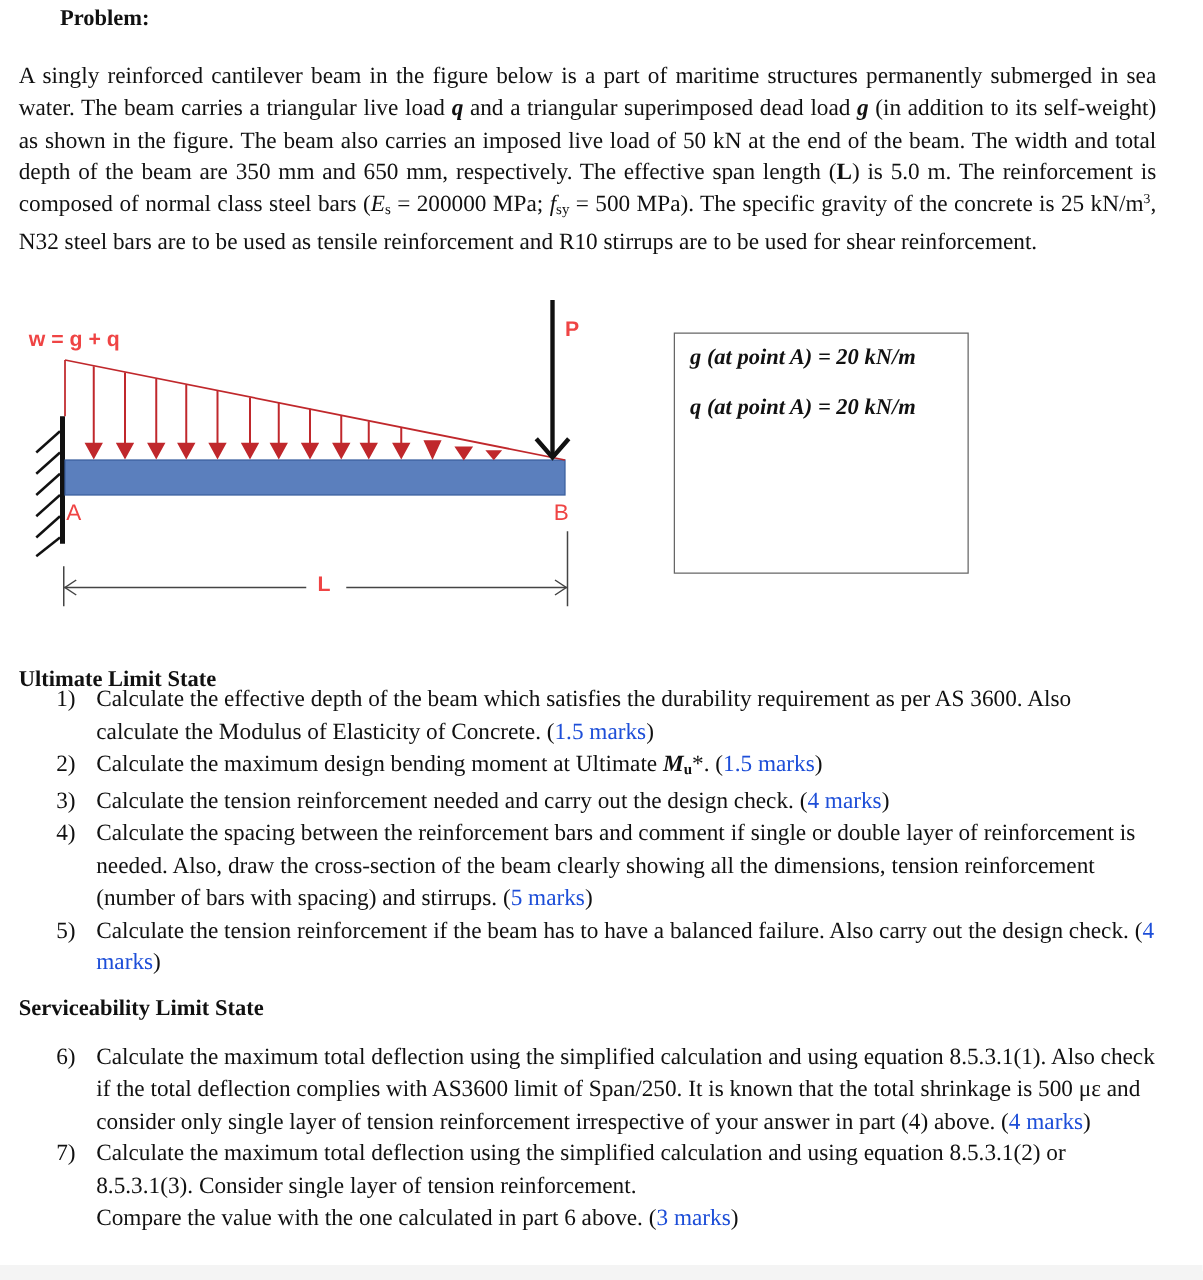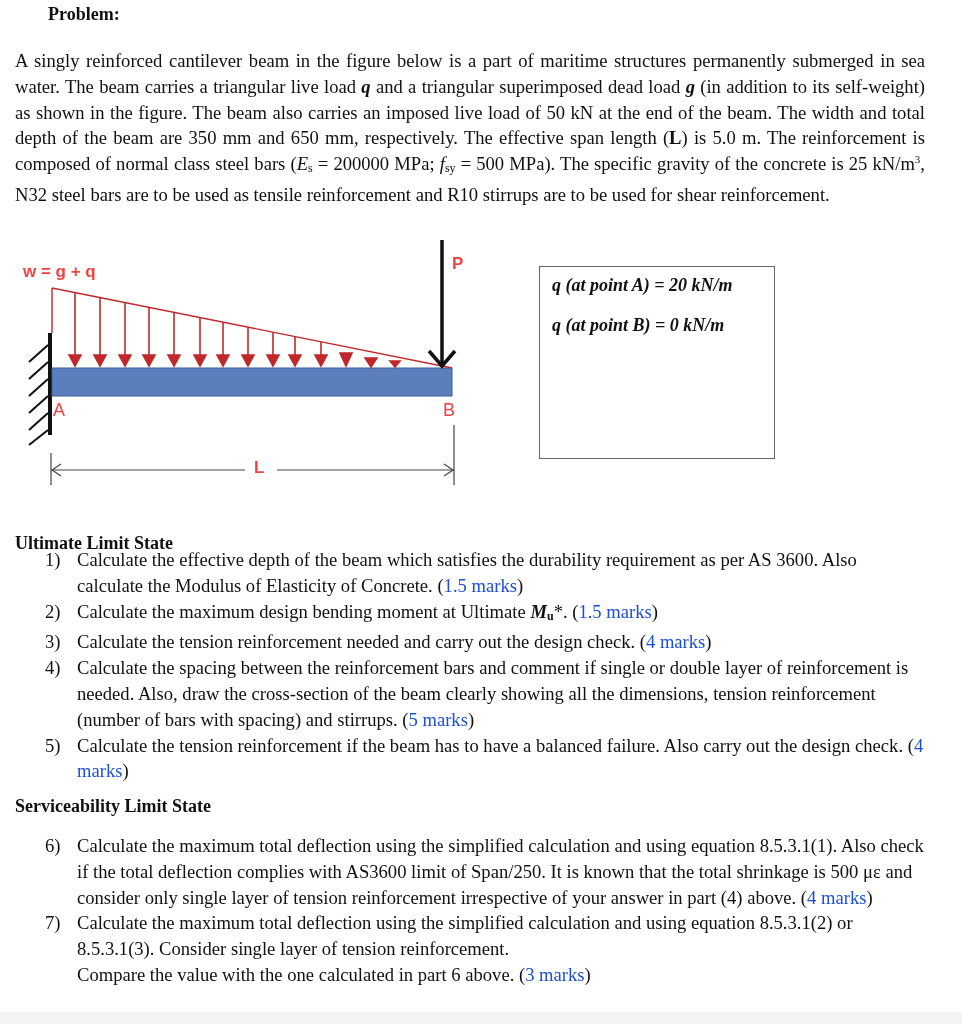--- a/index.html
+++ b/index.html
@@ -102,22 +102,22 @@
     </g>
   </svg>
   <div class="fig-label" style="left:8px;top:22px;font-size:17px;font-weight:bold;">w = g + q</div>
   <div class="fig-label" style="left:437px;top:14px;font-size:17px;font-weight:bold;">P</div>
   <div class="fig-label" style="left:38px;top:160px;font-size:18px;">A</div>
   <div class="fig-label" style="left:428px;top:160px;font-size:18px;">B</div>
   <div class="fig-label" style="left:239px;top:218px;font-size:17px;font-weight:bold;">L</div>
 </div>
 
 <div class="loadbox">
+  <div>g (at point A) = 20 kN/m</div>
   <div>q (at point A) = 20 kN/m</div>
-  <div>q (at point B) = 0 kN/m</div>
 </div>
 
 <div class="section-head" style="top:490px;margin-top:43px;">Ultimate Limit State</div>
 
 <div class="qlist" style="top:547px;">
   <div class="q"><span class="num">1)</span><span>Calculate the effective depth of the beam which satisfies the durability requirement as per AS 3600. Also calculate the Modulus of Elasticity of Concrete. (</span><span class="marks">1.5 marks</span><span>)</span></div>
   <div class="q"><span class="num">2)</span><span>Calculate the maximum design bending moment at Ultimate </span><b><i>M</i><sub class="s">u</sub></b><span>*. (</span><span class="marks">1.5 marks</span><span>)</span></div>
   <div class="q"><span class="num">3)</span><span>Calculate the tension reinforcement needed and carry out the design check. (</span><span class="marks">4 marks</span><span>)</span></div>
   <div class="q"><span class="num">4)</span><span>Calculate the spacing between the reinforcement bars and comment if single or double layer of reinforcement is needed. Also, draw the cross-section of the beam clearly showing all the dimensions, tension reinforcement (number of bars with spacing) and stirrups. (</span><span class="marks">5 marks</span><span>)</span></div>
   <div class="q"><span class="num">5)</span><span>Calculate the tension reinforcement if the beam has to have a balanced failure. Also carry out the design check. (</span><span class="marks">4 marks</span><span>)</span></div>

